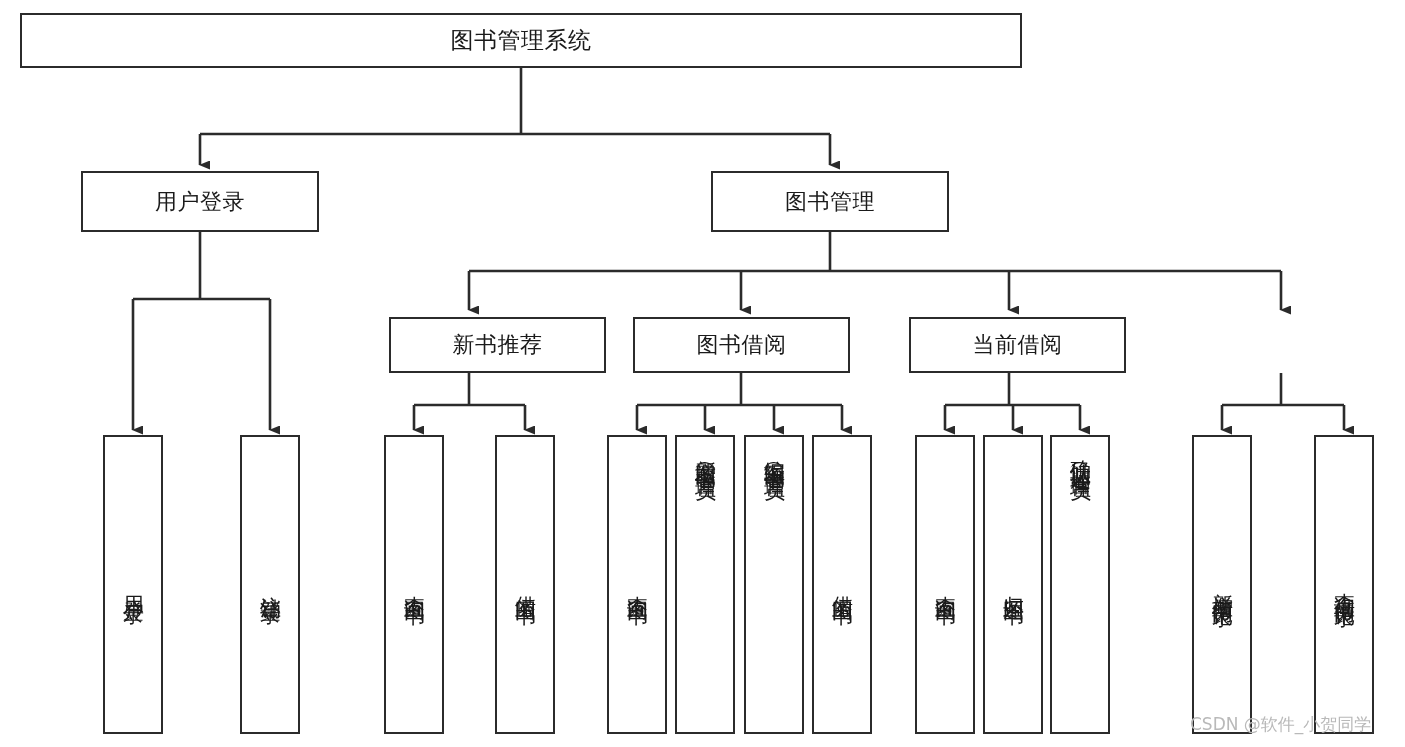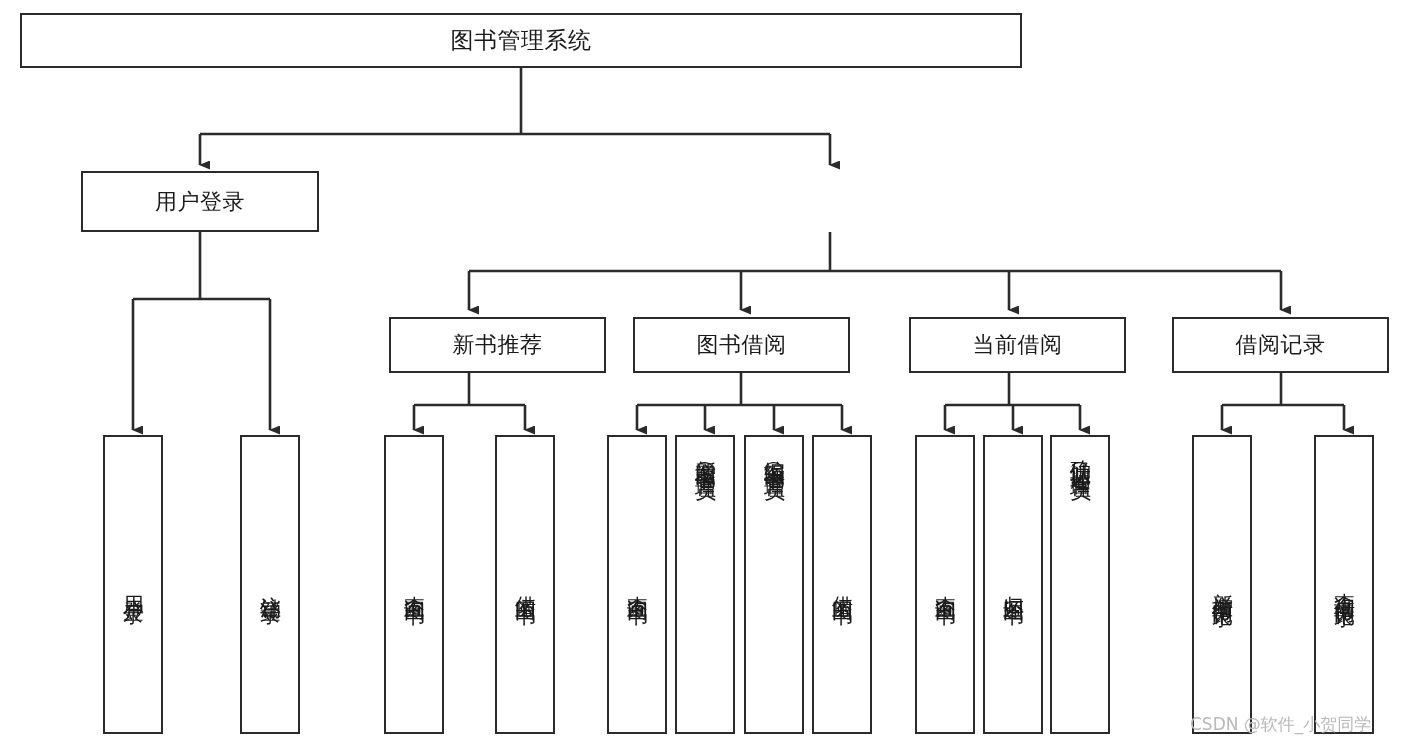--- a/index.html
+++ b/index.html
@@ -137,33 +137,33 @@
     </g>
   </svg>
 
   <div class="node horiz root" style="left:20px; top:13px; width:1002px; height:55px;">
     <span class="node-label">图书管理系统</span>
   </div>
 
   <div class="node horiz" style="left:81px; top:171px; width:238px; height:61px;">
     <span class="node-label">用户登录</span>
   </div>
+  <div class="node horiz" style="left:711px; top:171px; width:238px; height:61px;">
+    <span class="node-label">图书管理</span>
+  </div>
 
   <div class="node horiz" style="left:361px; top:317px; width:217px; height:56px;margin-left:28px;">
     <span class="node-label">新书推荐</span>
   </div>
   <div class="node horiz" style="left:633px; top:317px; width:217px; height:56px;">
     <span class="node-label">图书借阅</span>
   </div>
   <div class="node horiz" style="left:901px; top:317px; width:217px; height:56px;margin-left:8px;">
     <span class="node-label">当前借阅</span>
   </div>
-  <div class="node horiz" style="left:1172px; top:317px; width:217px; height:56px;">
-    <span class="node-label">借阅记录</span>
-  </div>
 
   <div class="node vert" style="left:103px; top:435px; width:60px; height:299px;">
     <span class="node-label">用户登录</span>
   </div>
   <div class="node vert" style="left:240px; top:435px; width:60px; height:299px;">
     <span class="node-label">注销登录</span>
   </div>
 
   <div class="node vert" style="left:384px; top:435px; width:60px; height:299px;">
     <span class="node-label">查询图书</span>

